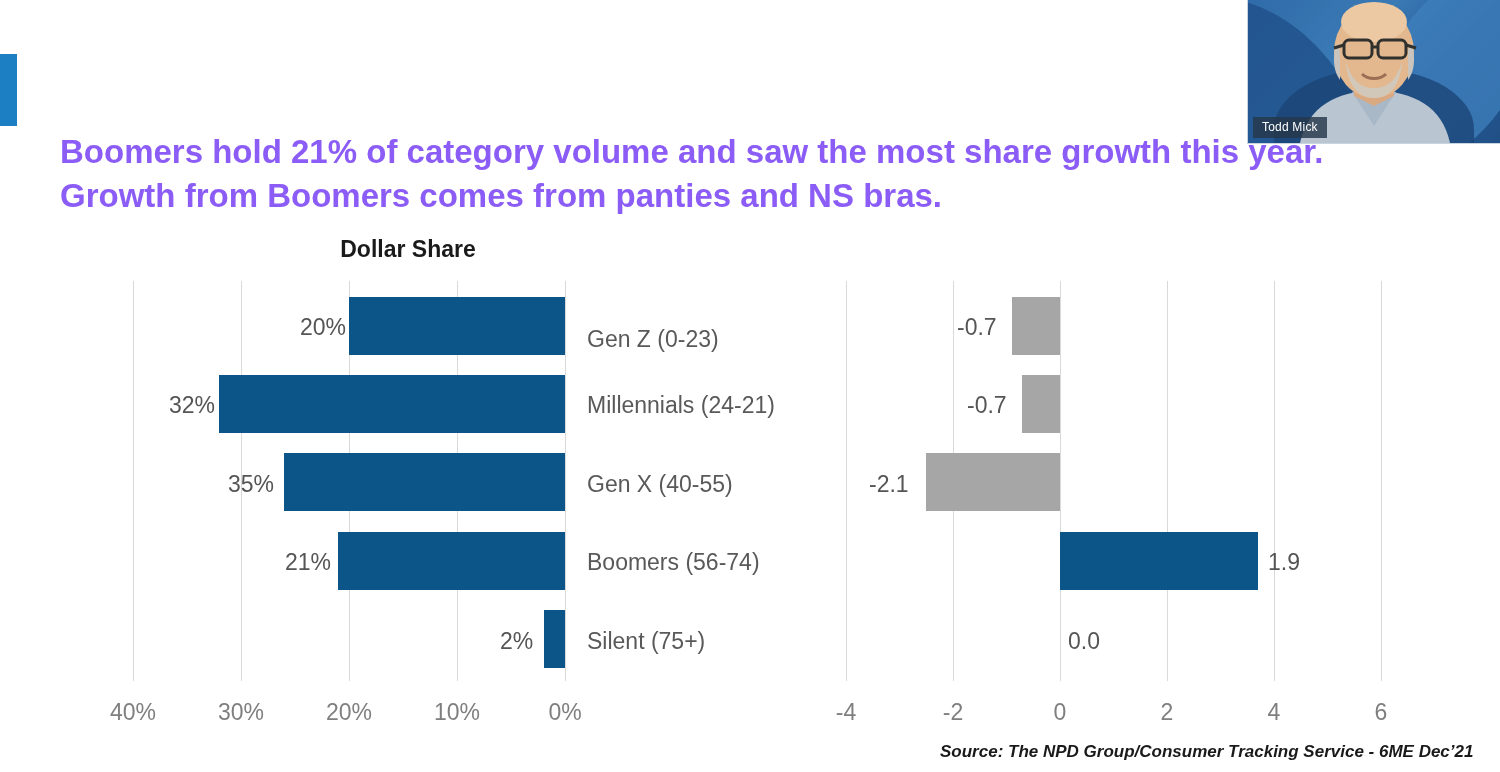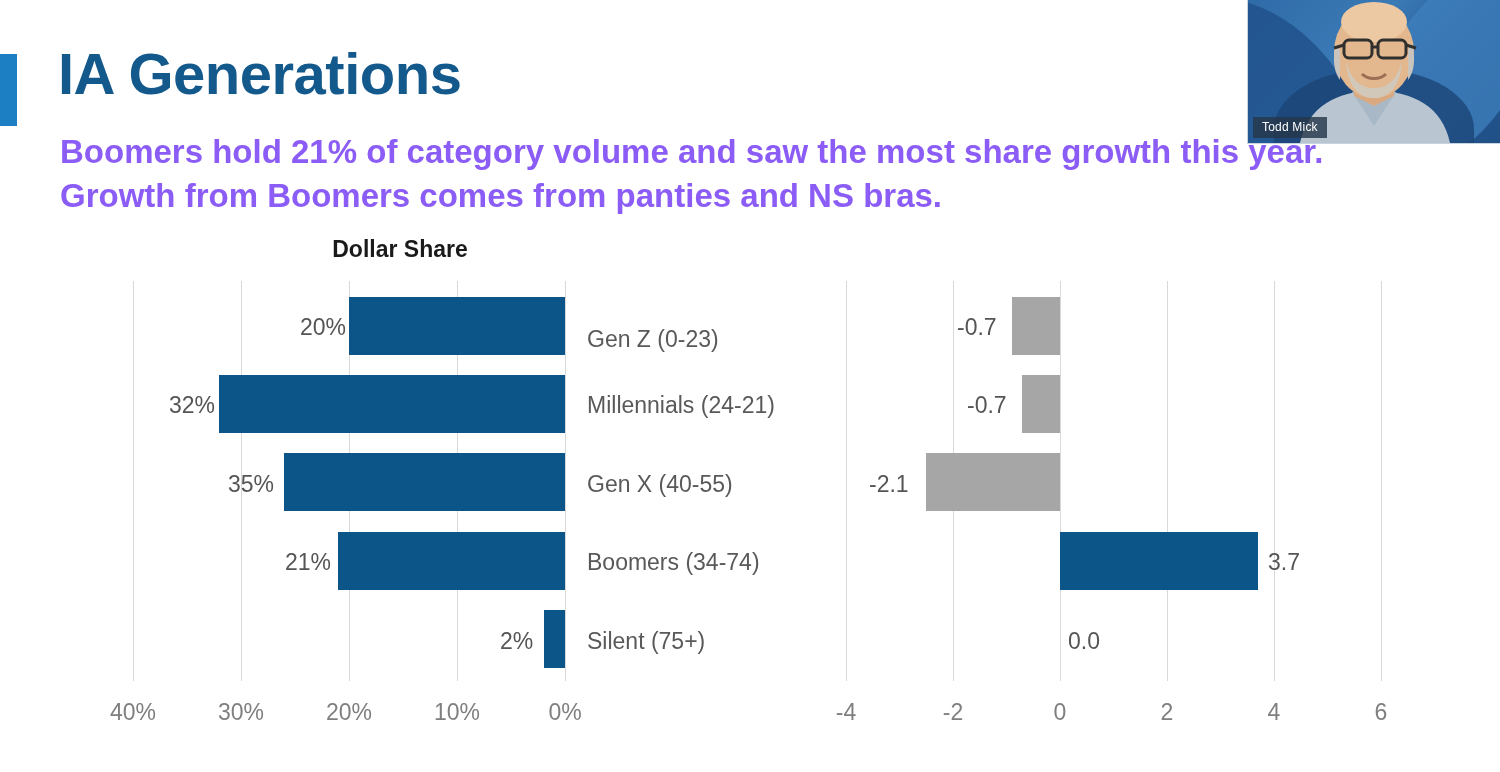--- a/index.html
+++ b/index.html
@@ -82,21 +82,20 @@
     position:absolute;left:940px;top:742px;
     font-size:17px;font-style:italic;font-weight:bold;color:#1a1a1a;white-space:nowrap;
   }
 </style>
 </head>
 <body>
 
 <div id="slide">
 
   <div class="accent-bar"></div>
-  <div class="title">IA Generations</div>
   <div class="subtitle">Boomers hold 21% of category volume and saw the most share growth this year. Growth from Boomers comes from panties and NS bras.</div>
 
   <div class="video-tile">
     <div class="vid-bg"></div>
     <div class="vid-swoosh"></div>
     <div class="vid-swoosh2"></div>
     <div class="vid-swoosh3"></div>
     <svg class="vid-person" viewBox="0 0 253 143">
 
       <path d="M52 143 C60 106 88 92 126 90 C166 92 194 106 202 143 Z" fill="#b9c6d2"></path>
@@ -117,21 +116,21 @@
       <rect x="130" y="40" width="28" height="18" rx="5" fill="none" stroke="#30302e" stroke-width="3"></rect>
       <line x1="124" y1="47" x2="130" y2="47" stroke="#30302e" stroke-width="3"></line>
       <line x1="96" y1="45" x2="86" y2="48" stroke="#30302e" stroke-width="3"></line>
       <line x1="158" y1="45" x2="168" y2="48" stroke="#30302e" stroke-width="3"></line>
 
       <path d="M114 74 C120 80 132 80 138 74" stroke="#9c6f55" stroke-width="3" fill="none"></path>
     </svg>
     <div class="name-tag">Todd Mick</div>
   </div>
 
-  <div class="chart-title" style="left:250px;top:236px;width:300px;">Dollar Share</div>
+  <div class="chart-title" style="left:258px;top:236px;width:300px;">Dollar Share</div>
 
   <div class="plot" style="left:133px;top:281px;width:433px;height:400px;">
     <div class="gridline" style="left:0px;"></div>
     <div class="gridline" style="left:108px;"></div>
     <div class="gridline" style="left:216px;"></div>
     <div class="gridline" style="left:324px;"></div>
     <div class="gridline" style="left:432px;"></div>
 
     <div class="bar bar-blue" style="left:216px;top:16px;width:216px;height:58px;"></div>
     <div class="bar bar-blue" style="left:86px;top:94px;width:346px;height:58px;"></div>
@@ -142,21 +141,21 @@
 
   <div class="dlabel" style="left:300px;top:316px;">20%</div>
   <div class="dlabel" style="left:169px;top:394px;">32%</div>
   <div class="dlabel" style="left:228px;top:473px;">35%</div>
   <div class="dlabel" style="left:285px;top:551px;">21%</div>
   <div class="dlabel" style="left:500px;top:630px;">2%</div>
 
   <div class="catlabel" style="left:587px;top:328px;">Gen Z (0-23)</div>
   <div class="catlabel" style="left:587px;top:394px;">Millennials (24-21)</div>
   <div class="catlabel" style="left:587px;top:473px;">Gen X (40-55)</div>
-  <div class="catlabel" style="left:587px;top:551px;">Boomers (34-74)</div>
+  <div class="catlabel" style="left:587px;top:551px;">Boomers (56-74)</div>
   <div class="catlabel" style="left:587px;top:630px;">Silent (75+)</div>
 
   <div class="ticklabel" style="left:83px;top:701px;width:100px;">40%</div>
   <div class="ticklabel" style="left:191px;top:701px;width:100px;">30%</div>
   <div class="ticklabel" style="left:299px;top:701px;width:100px;">20%</div>
   <div class="ticklabel" style="left:407px;top:701px;width:100px;">10%</div>
   <div class="ticklabel" style="left:515px;top:701px;width:100px;">0%</div>
 
 
   <div class="plot" style="left:846px;top:281px;width:536px;height:400px;">
@@ -170,23 +169,24 @@
     <div class="bar bar-gray" style="left:166px;top:16px;width:48px;height:58px;"></div>
     <div class="bar bar-gray" style="left:176px;top:94px;width:38px;height:58px;"></div>
     <div class="bar bar-gray" style="left:80px;top:172px;width:134px;height:58px;"></div>
     <div class="bar bar-blue" style="left:214px;top:251px;width:198px;height:58px;"></div>
     <div class="bar bar-blue" style="left:214px;top:329px;width:0px;height:58px;"></div>
   </div>
 
   <div class="dlabel" style="left:957px;top:316px;">-0.7</div>
   <div class="dlabel" style="left:967px;top:394px;">-0.7</div>
   <div class="dlabel" style="left:869px;top:473px;">-2.1</div>
-  <div class="dlabel" style="left:1268px;top:551px;">3.7</div>
+  <div class="dlabel" style="left:1268px;top:551px;">1.9</div>
   <div class="dlabel" style="left:1068px;top:630px;">0.0</div>
 
   <div class="ticklabel" style="left:796px;top:701px;width:100px;">-4</div>
   <div class="ticklabel" style="left:903px;top:701px;width:100px;">-2</div>
   <div class="ticklabel" style="left:1010px;top:701px;width:100px;">0</div>
   <div class="ticklabel" style="left:1117px;top:701px;width:100px;">2</div>
   <div class="ticklabel" style="left:1224px;top:701px;width:100px;">4</div>
   <div class="ticklabel" style="left:1331px;top:701px;width:100px;">6</div>
 
+  <div class="source">Source: The NPD Group/Consumer Tracking Service  - 6ME Dec’21</div>
 </div>
 
 </body></html>

